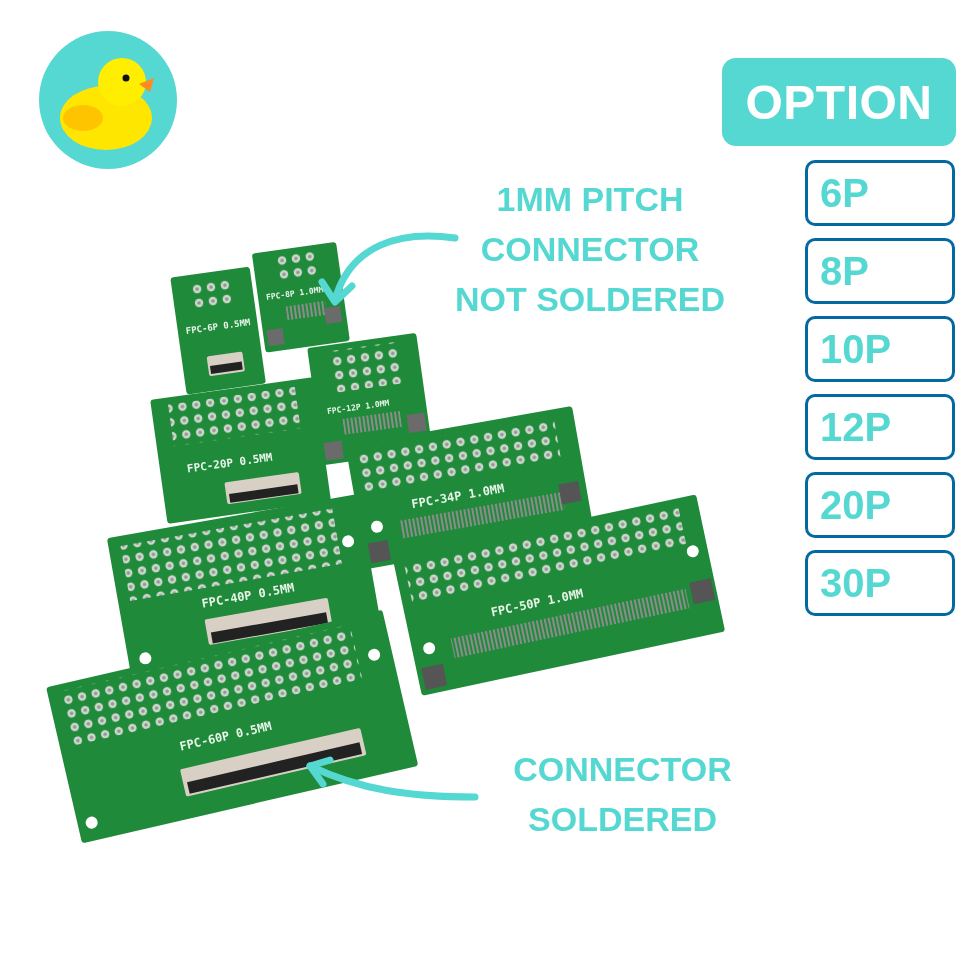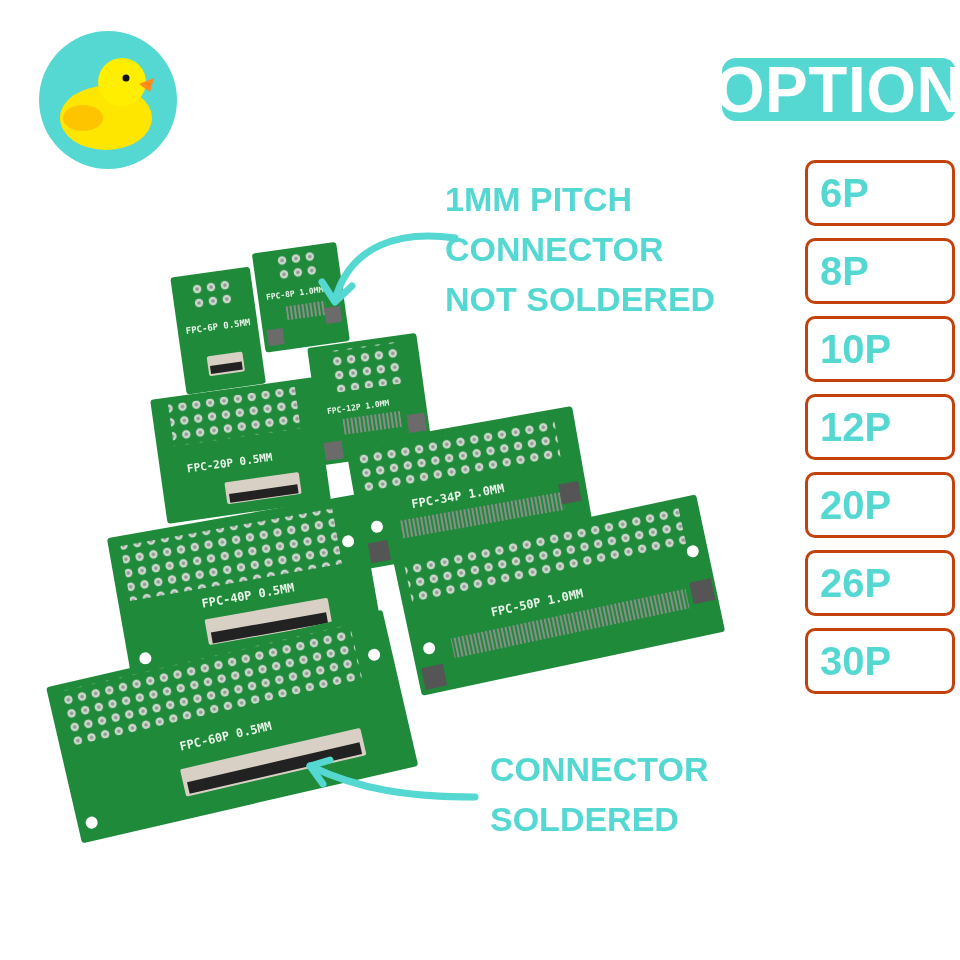--- a/index.html
+++ b/index.html
@@ -3,35 +3,35 @@
 <meta charset="utf-8">
 <style>
   html, body { margin: 0; padding: 0; }
   body {
     width: 960px; height: 960px; position: relative; overflow: hidden;
     background: #ffffff;
     font-family: "Liberation Sans", "DejaVu Sans", sans-serif;
   }
   .logo { position: absolute; left: 38px; top: 30px; width: 140px; height: 140px; }
   .option-header {
-    position: absolute; left: 722px; top: 58px; width: 234px; height: 63px;
+    position: absolute; left: 722px; top: 58px; width: 234px; height: 88px;
     background: #55d8d1; border-radius: 14px; color: #fff;
-    font-weight: bold; font-size: 64px; display: flex; align-items: center;
+    font-weight: bold; font-size: 48px; display: flex; align-items: center;
     justify-content: center; letter-spacing: 0.5px;
   }
   .option-list { position: absolute; left: 805px; top: 160px; width: 150px; }
   .option-item {
     box-sizing: border-box; height: 66px; margin-bottom: 12px;
-    border: 3px solid #c2410c; border-radius: 10px; color: #55d8d1;
+    border: 3px solid #0369a1; border-radius: 10px; color: #55d8d1;
     font-weight: bold; font-size: 40px; display: flex; align-items: center;
     padding-left: 12px; background: #fff; cursor: pointer;
   }
   .callout {
     position: absolute; color: #55d8d1; font-weight: bold; font-size: 34px;
-    text-align: left; line-height: 50px;
+    text-align: center; line-height: 50px;
   }
   .callout-top { left: 445px; top: 174px; width: 290px; }
   .callout-bottom { left: 490px; top: 744px; width: 265px; }
   .boards { position: absolute; left: 0; top: 0; width: 960px; height: 960px; }
   .pcb-label { font-family: "DejaVu Sans Mono", monospace; fill: #e8f5e8; font-weight: bold; }
   .arrows { position: absolute; left: 0; top: 0; width: 960px; height: 960px; pointer-events: none; }
 </style>
 </head>
 <body>
 
@@ -150,15 +150,14 @@
   <div>SOLDERED</div>
 </div>
 
 <div class="option-header">OPTION</div>
 <div class="option-list">
   <div class="option-item">6P</div>
   <div class="option-item">8P</div>
   <div class="option-item">10P</div>
   <div class="option-item">12P</div>
   <div class="option-item">20P</div>
-  <div class="option-item">26P</div>
   <div class="option-item">30P</div>
 </div>
 
 </body></html>

